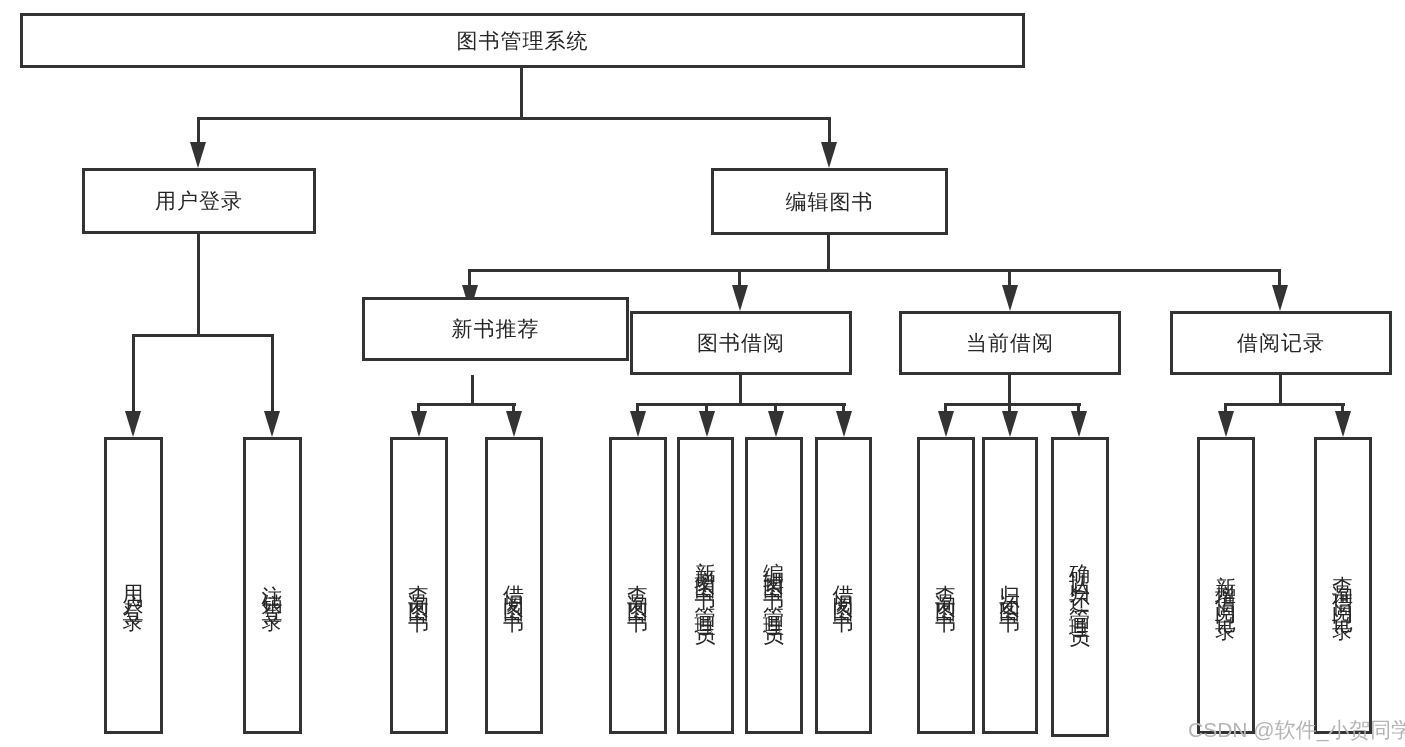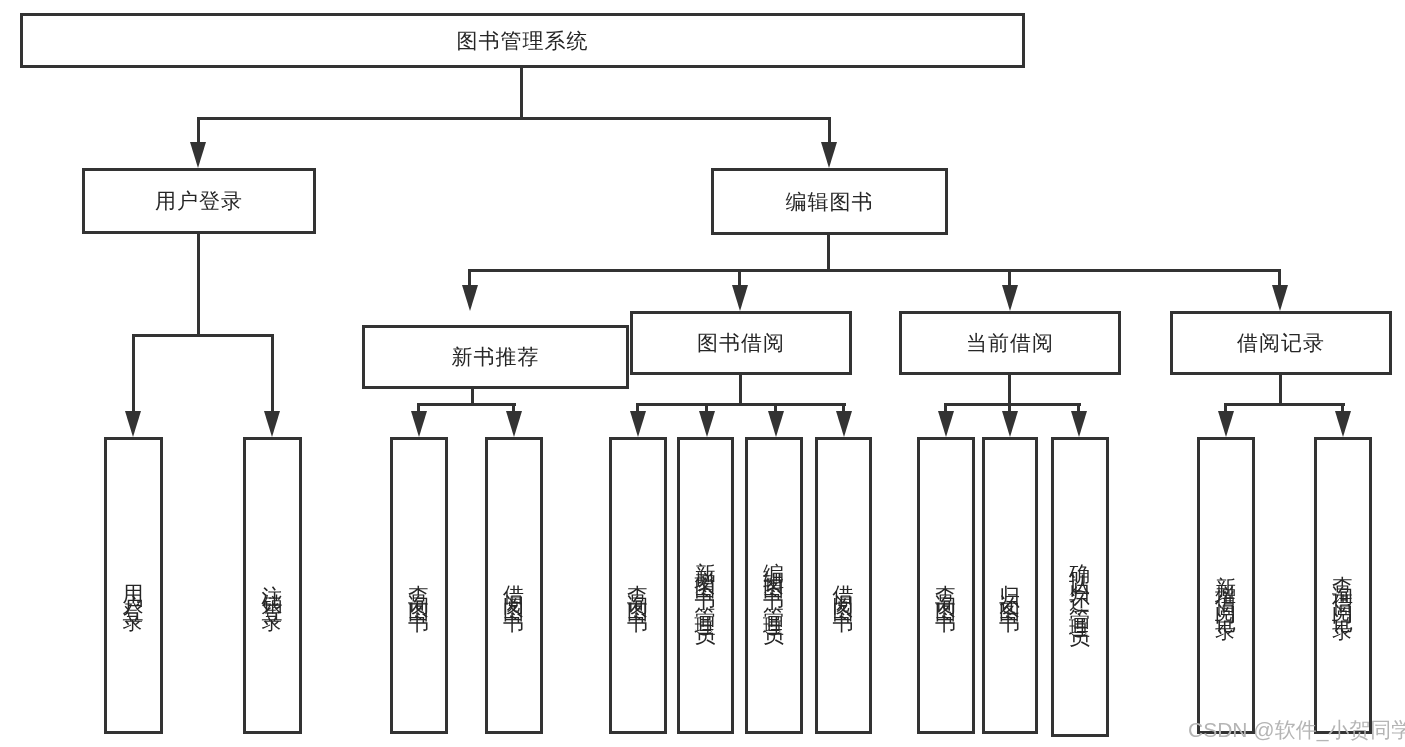--- a/index.html
+++ b/index.html
@@ -123,21 +123,21 @@
     <span>图书管理系统</span>
   </div>
 
   <div class="box h" style="left:82px;top:168px;width:234px;height:66px">
     <span>用户登录</span>
   </div>
   <div class="box h" style="left:711px;top:168px;width:237px;height:67px">
     <span>编辑图书</span>
   </div>
 
-  <div class="box h" style="left:362px;top:325px;width:267px;height:64px">
+  <div class="box h" style="left:362px;top:297px;width:267px;height:64px">
     <span>新书推荐</span>
   </div>
   <div class="box h" style="left:630px;top:311px;width:222px;height:64px">
     <span>图书借阅</span>
   </div>
   <div class="box h" style="left:899px;top:311px;width:222px;height:64px">
     <span>当前借阅</span>
   </div>
   <div class="box h" style="left:1170px;top:311px;width:222px;height:64px">
     <span>借阅记录</span>

